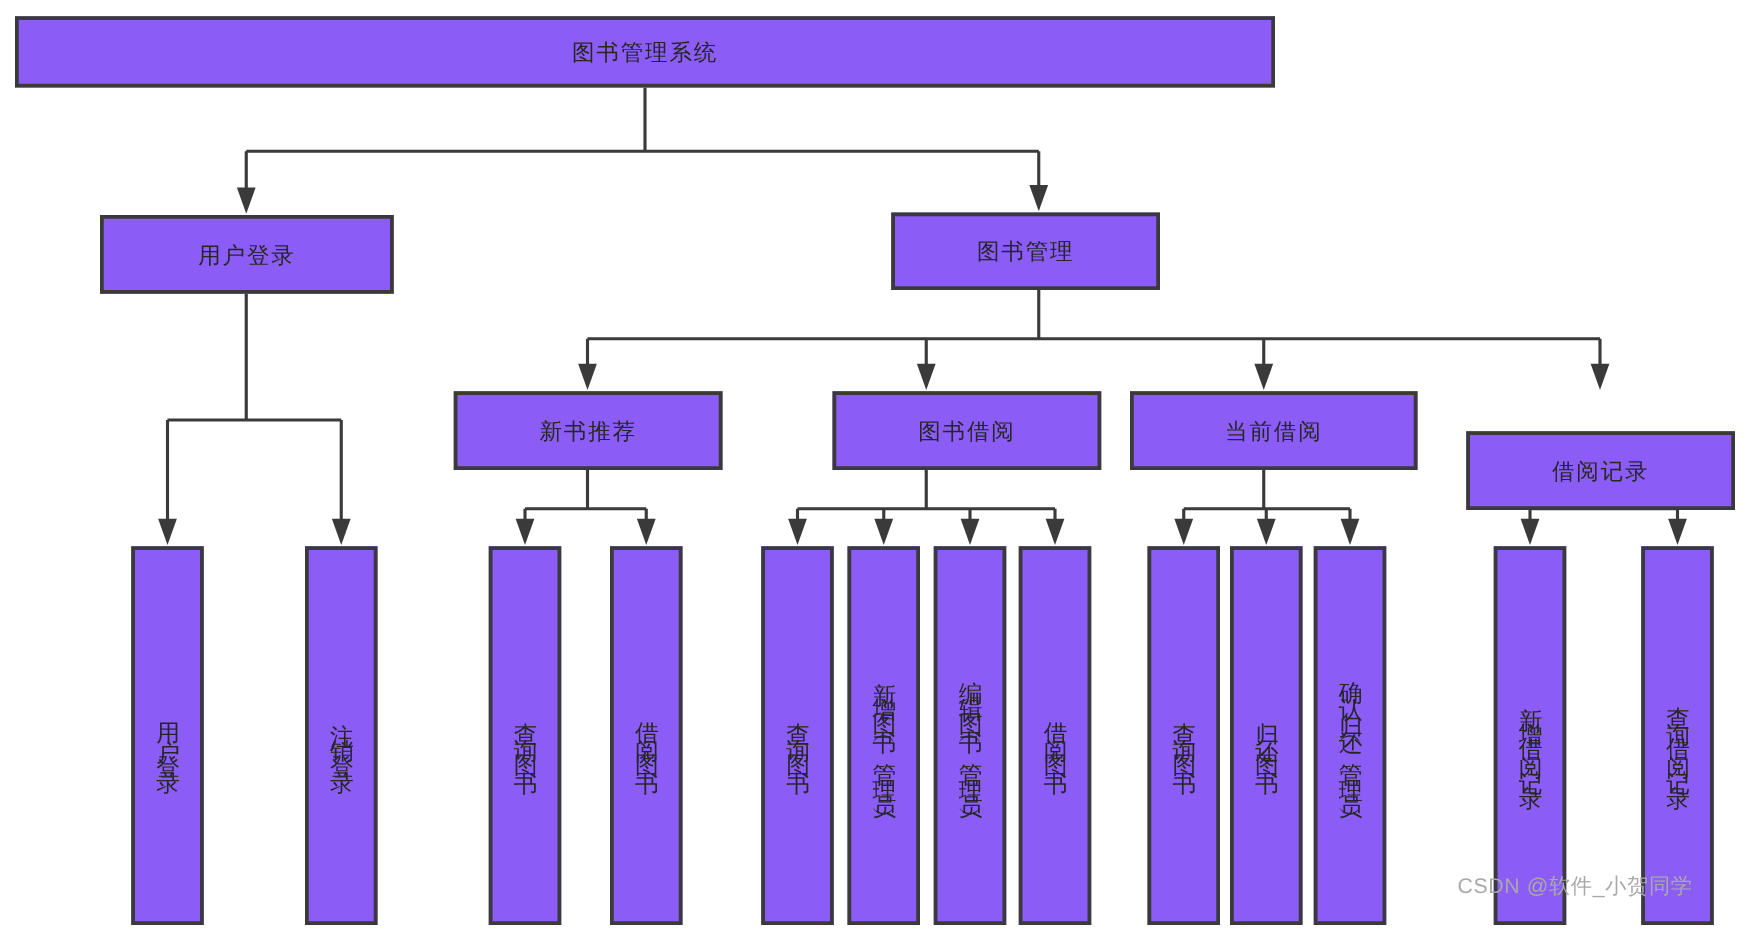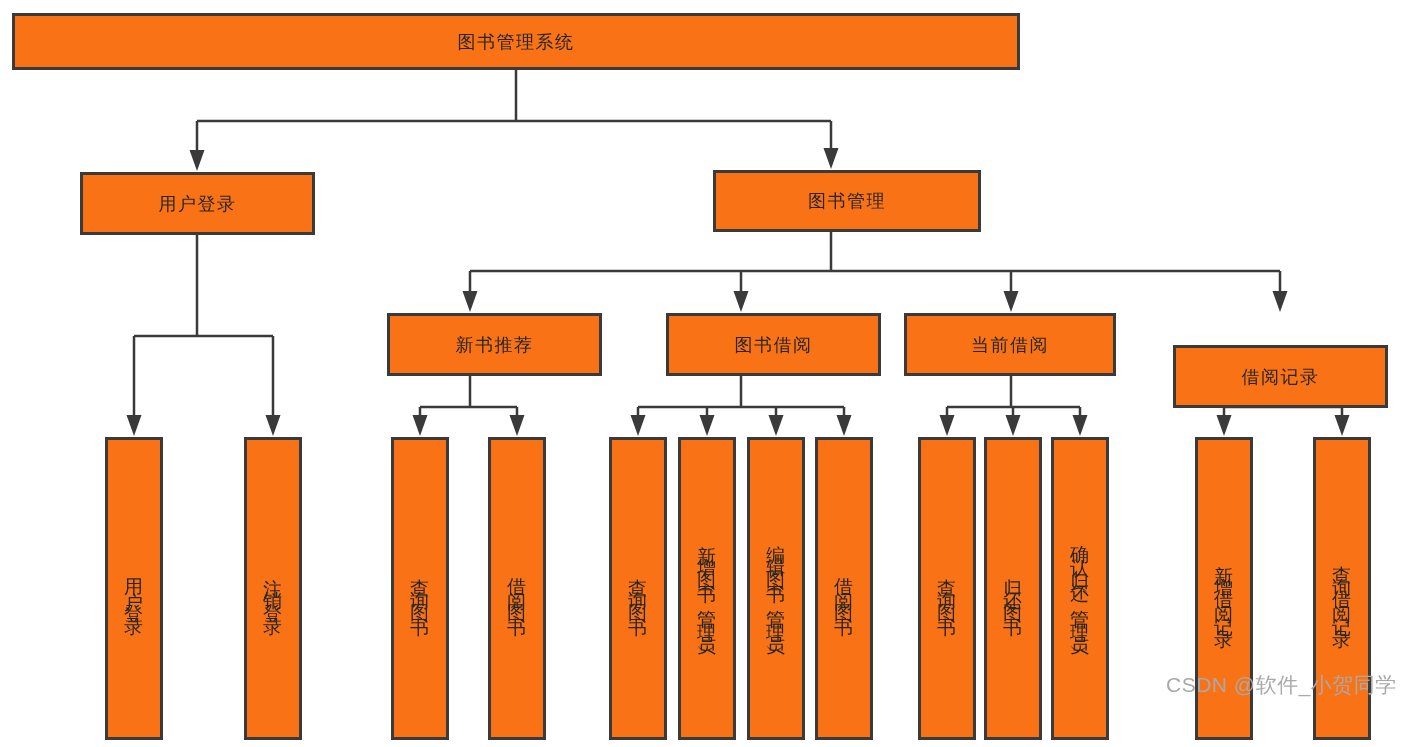--- a/index.html
+++ b/index.html
@@ -1,33 +1,33 @@
 <!DOCTYPE html>
 <html><head>
 <meta charset="utf-8">
 <title>图书管理系统</title>
 <style>
   html,body { margin:0; padding:0; background:#ffffff; }
   body { font-family:"Liberation Sans","DejaVu Sans",sans-serif; }
   .stage { position:relative; width:1405px; height:747px; background:#ffffff; overflow:hidden; }
   svg.wires { position:absolute; left:0; top:0; width:1405px; height:747px; z-index:1; }
   .node {
-    position:absolute; box-sizing:border-box; background:#f97316;
+    position:absolute; box-sizing:border-box; background:#8b5cf6;
     border:3px solid #3a3a3a; color:#262626;
     display:flex; align-items:center; justify-content:center;
     z-index:2; text-align:center;
   }
   .node.h { font-size:18px; letter-spacing:1.5px; white-space:nowrap; }
   .node.v .vtxt {
     writing-mode:vertical-rl; text-orientation:mixed;
     font-size:19px; letter-spacing:13px; line-height:1;
   }
   .watermark {
-    position:absolute; left:1166px; top:671px; z-index:6;
-    font-size:21px; color:#a9a9a9; letter-spacing:0.5px; white-space:nowrap;
+    position:absolute; left:1166px; top:697px; z-index:6;
+    font-size:17px; color:#a9a9a9; letter-spacing:0.5px; white-space:nowrap;
   }
 </style>
 </head>
 <body>
 
 <div class="stage">
 
   <svg class="wires" viewBox="0 0 1405 747" xmlns="http://www.w3.org/2000/svg">
     <g stroke="#3a3a3a" stroke-width="2.5" fill="none">
       <path d="M516 70 V121 M197 121 H831 M197 121 V153 M831 121 V151"></path>
@@ -61,31 +61,31 @@
     </g>
   </svg>
 
   <div class="node h" style="left:12px; top:13px; width:1008px; height:57px;">
     <span>图书管理系统</span>
   </div>
 
   <div class="node h" style="left:80px; top:172px; width:235px; height:63px;">
     <span>用户登录</span>
   </div>
-  <div class="node h" style="left:713px; top:170px; width:268px; height:62px;">
+  <div class="node h" style="left:713px; top:170px; width:215px; height:62px;">
     <span>图书管理</span>
   </div>
 
-  <div class="node h" style="left:363px; top:313px; width:215px; height:63px;margin-left:24px;">
+  <div class="node h" style="left:363px; top:313px; width:215px; height:63px;">
     <span>新书推荐</span>
   </div>
   <div class="node h" style="left:666px; top:313px; width:215px; height:63px;">
     <span>图书借阅</span>
   </div>
-  <div class="node h" style="left:904px; top:313px; width:212px; height:63px;">
+  <div class="node h" style="left:904px; top:313px; width:230px; height:63px;">
     <span>当前借阅</span>
   </div>
   <div class="node h" style="left:1173px; top:313px; width:215px; height:63px;margin-top:32px;">
     <span>借阅记录</span>
   </div>
 
   <div class="node v" style="left:105px; top:437px; width:58px; height:303px;">
     <span class="vtxt">用户登录</span>
   </div>
   <div class="node v" style="left:244px; top:437px; width:58px; height:303px;">

